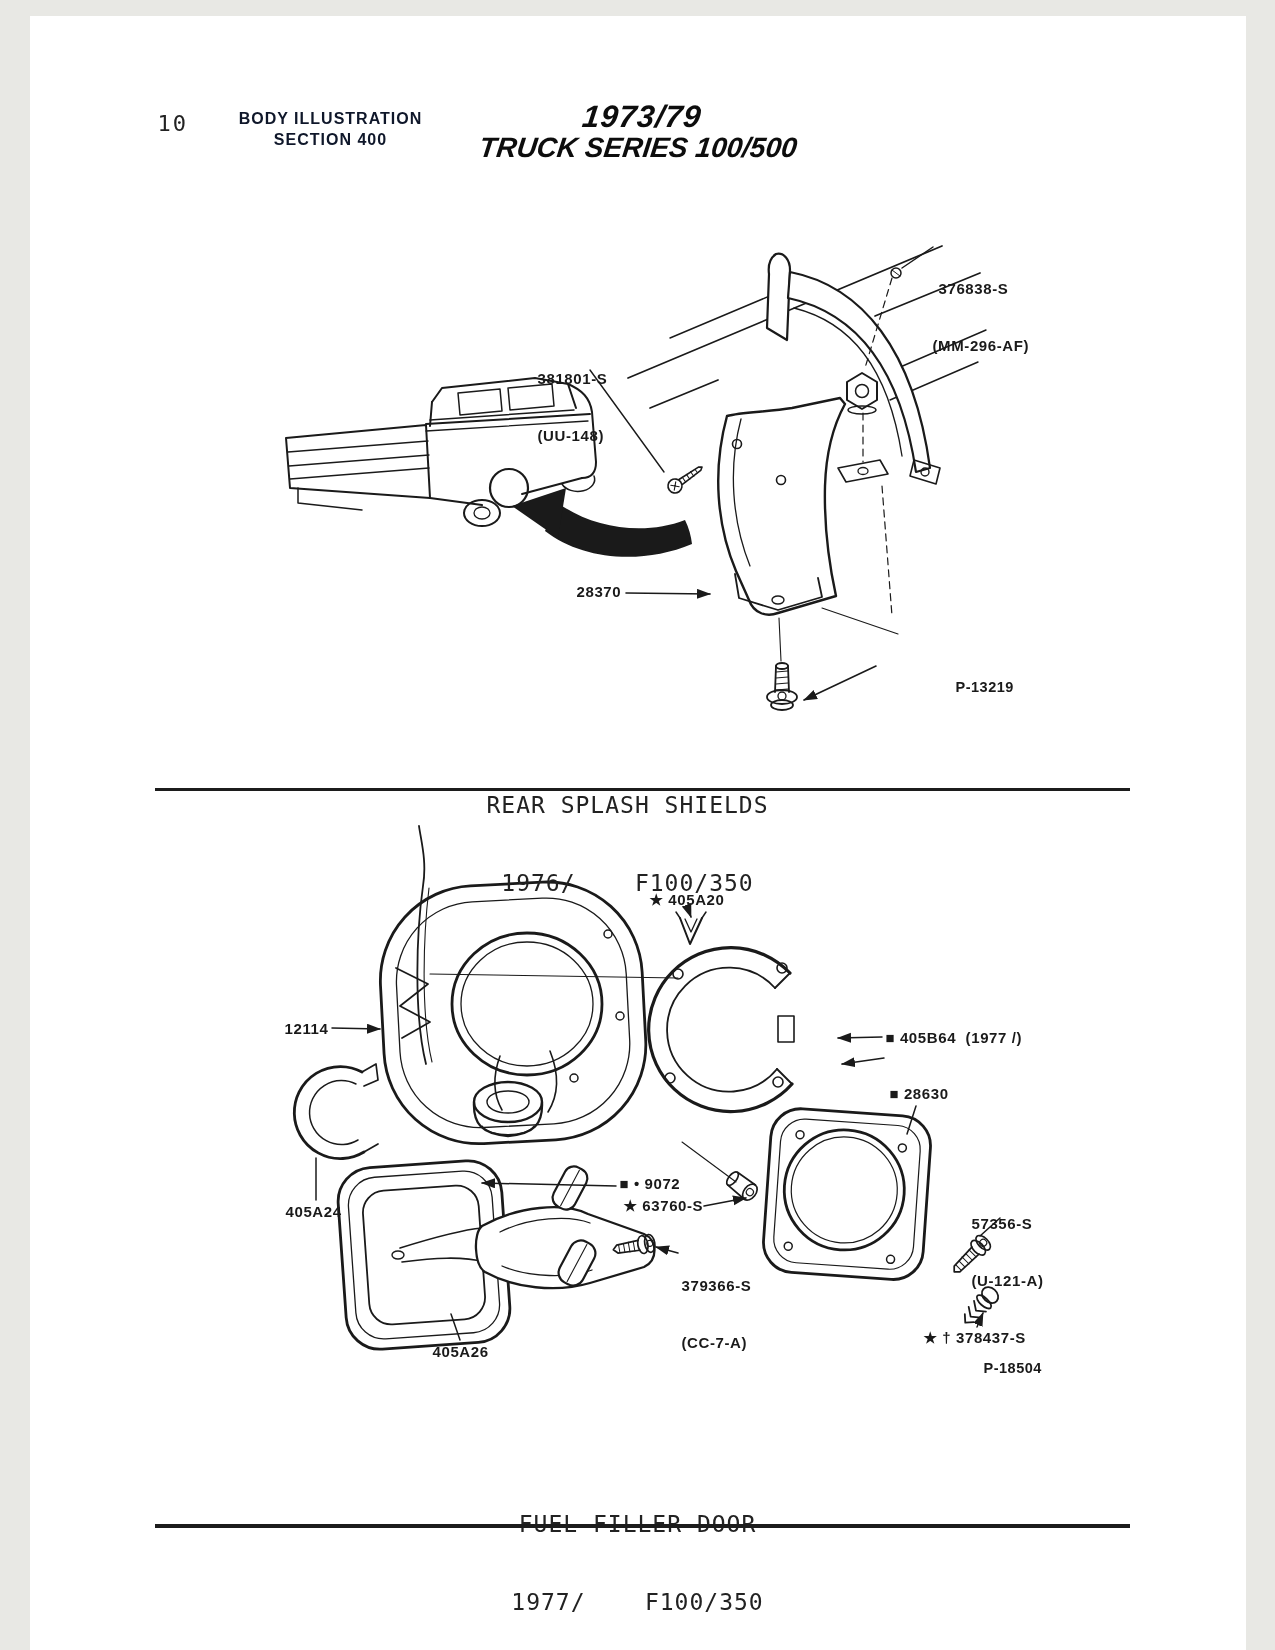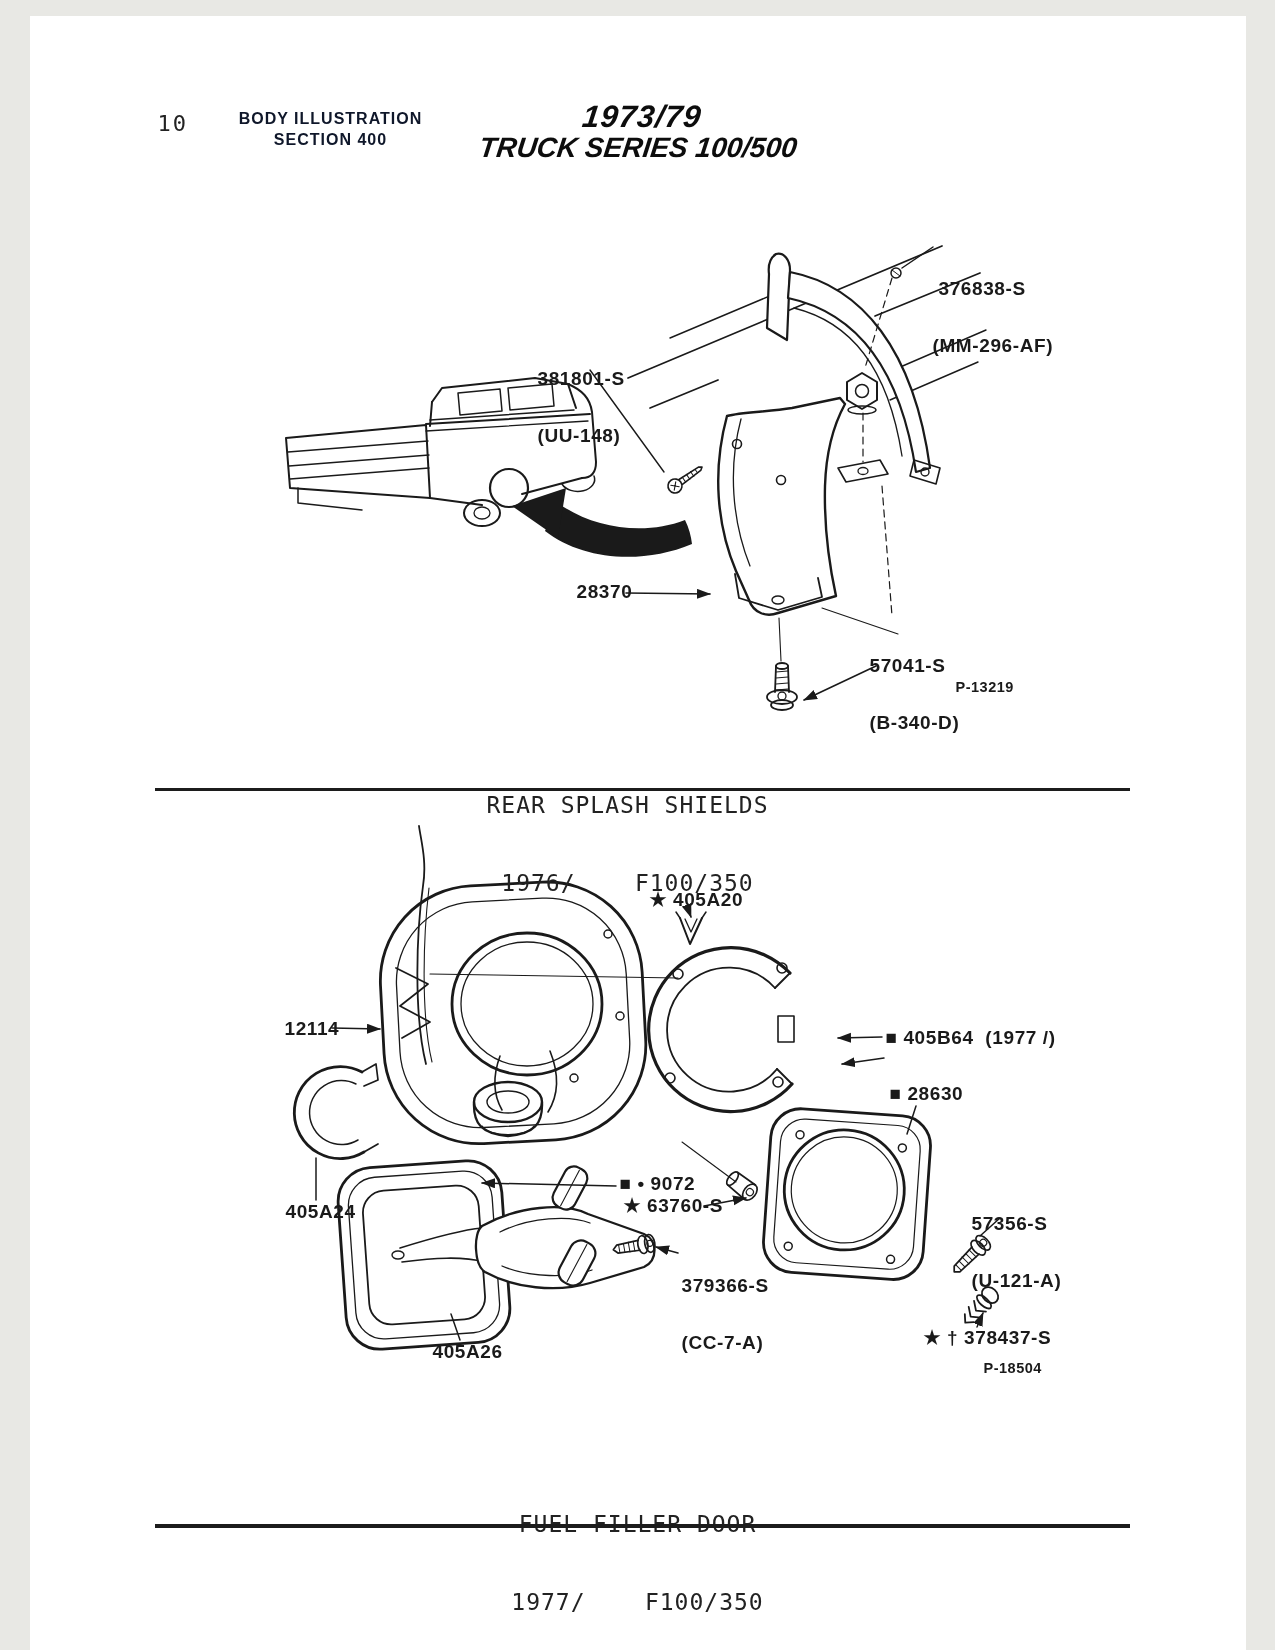--- a/index.html
+++ b/index.html
@@ -8,21 +8,21 @@
     margin:16px auto;overflow:hidden;
     font-family:"Liberation Sans",sans-serif;color:#1b1b1b;
   }
   .abs{position:absolute;}
   svg{position:absolute;left:0;top:0;}
   .pagenum{font-family:"DejaVu Sans Mono",monospace;font-size:22px;letter-spacing:2px;color:#222;}
   .secthead{font-weight:bold;font-size:16px;letter-spacing:1px;text-align:center;line-height:21px;color:#0f172a;}
   .title{font-weight:bold;font-style:italic;text-align:center;transform:skewX(-7deg);color:#0d0d0d;}
   .title .t1{font-size:31px;line-height:30px;letter-spacing:1px;}
   .title .t2{font-size:28px;line-height:32px;letter-spacing:0px;}
-  .lbl{font-weight:bold;font-size:19px;letter-spacing:0.6px;line-height:19px;color:#1a1a1a;white-space:pre;}
+  .lbl{font-weight:bold;font-size:15px;letter-spacing:0.6px;line-height:19px;color:#1a1a1a;white-space:pre;}
   .lbl .ind{padding-left:6px;}
   .plate{font-weight:bold;font-size:14.5px;letter-spacing:0.5px;color:#1a1a1a;}
   .caption{font-family:"DejaVu Sans Mono",monospace;font-size:23px;line-height:26px;
            letter-spacing:1px;text-align:center;white-space:pre;color:#222;}
   .legend{font-weight:bold;font-size:13.8px;letter-spacing:0.4px;line-height:17px;color:#141414;white-space:pre;}
   .rule{position:absolute;background:#1c1c1c;}
 </style>
 </head>
 <body>
 
@@ -277,24 +277,20 @@
 
   <div class="abs lbl" style="left:903px;top:225px;">
     <div class="ind">376838-S</div>
     <div>(MM-296-AF)</div>
   </div>
   <div class="abs lbl" style="left:508px;top:315px;">
     <div>381801-S</div>
     <div>(UU-148)</div>
   </div>
   <div class="abs lbl" style="left:547px;top:566px;">28370</div>
-  <div class="abs lbl" style="left:840px;top:602px;">
-    <div>57041-S</div>
-    <div>(B-340-D)</div>
-  </div>
   <div class="abs plate" style="left:926px;top:663px;">P-13219</div>
 
   <div class="abs caption" style="left:398px;top:724px;width:400px;">
     <div>REAR SPLASH SHIELDS</div>
     <div>1976/    F100/350</div>
   </div>
 
   <div class="rule" style="left:125px;top:772px;width:975px;height:3px;"></div>
 
   <div class="abs lbl" style="left:620px;top:874px;">★ 405A20</div>

